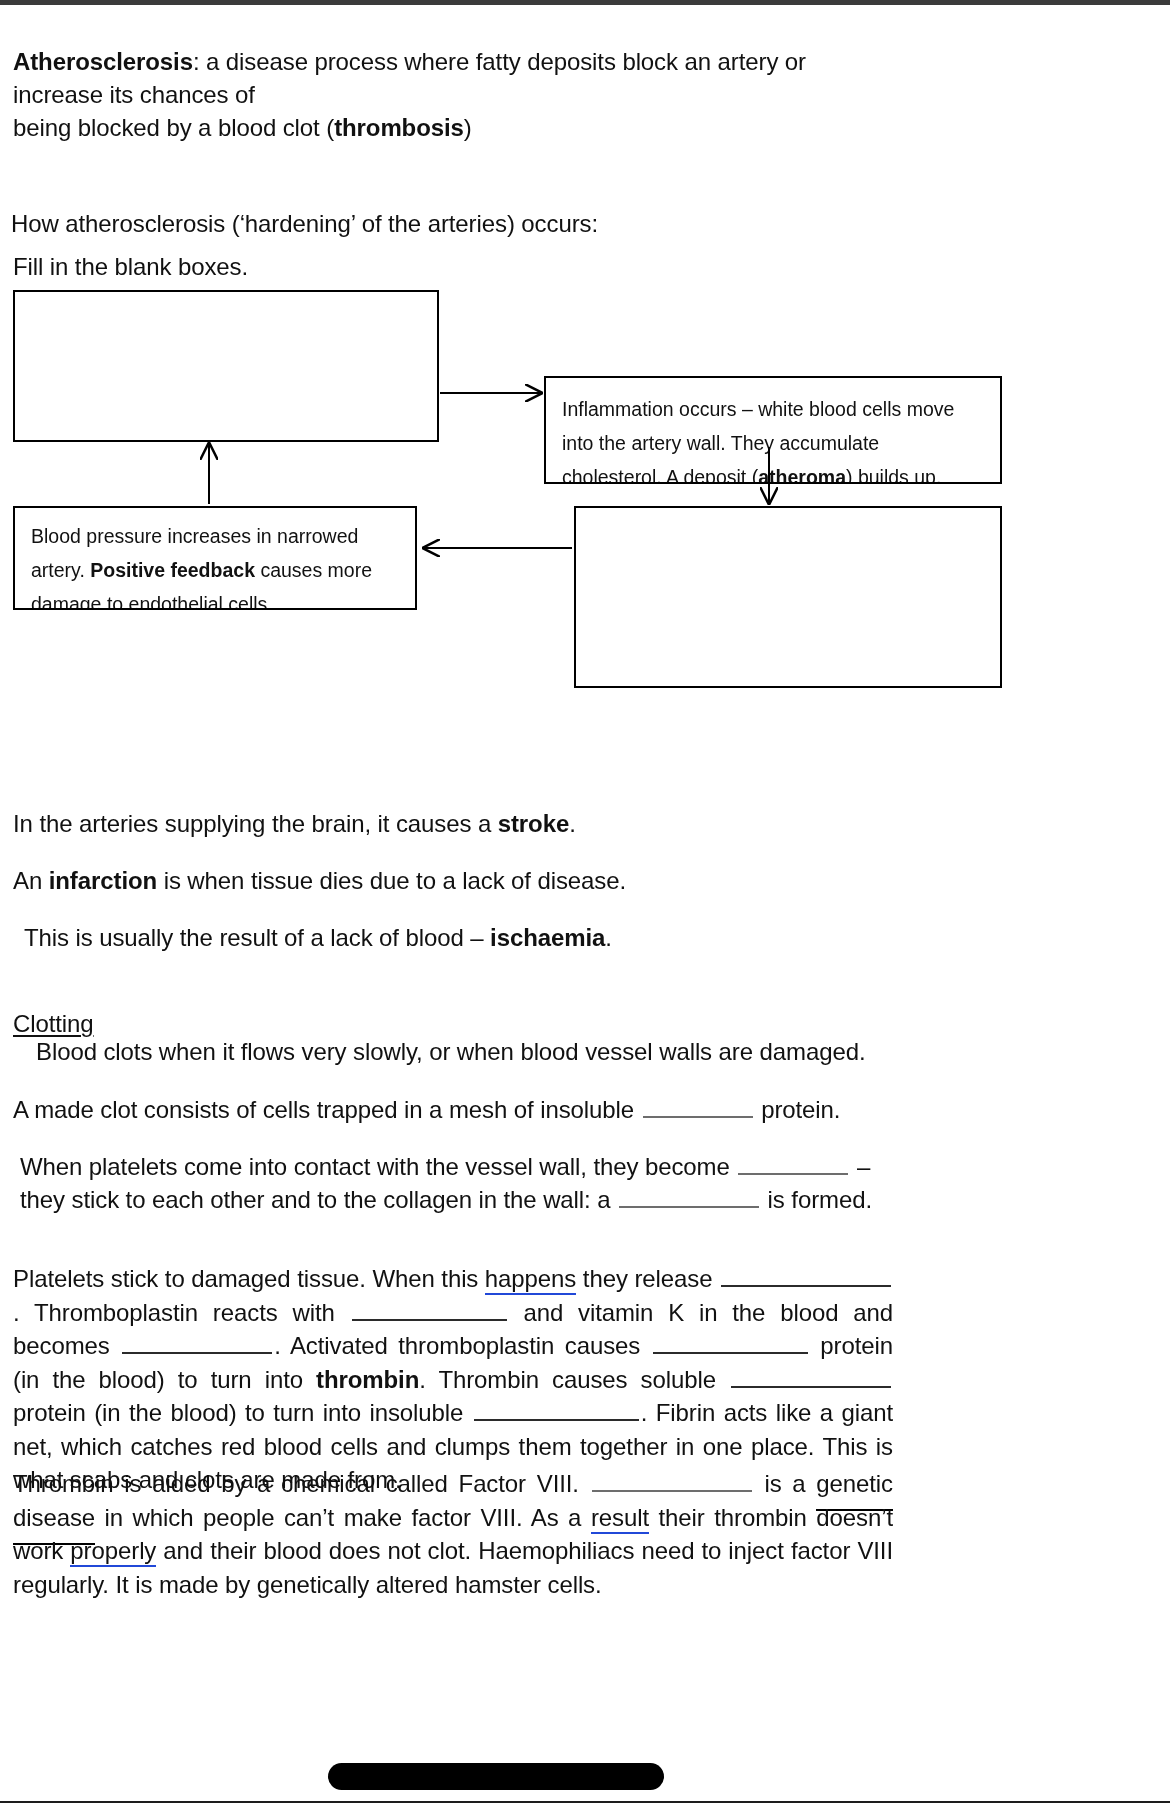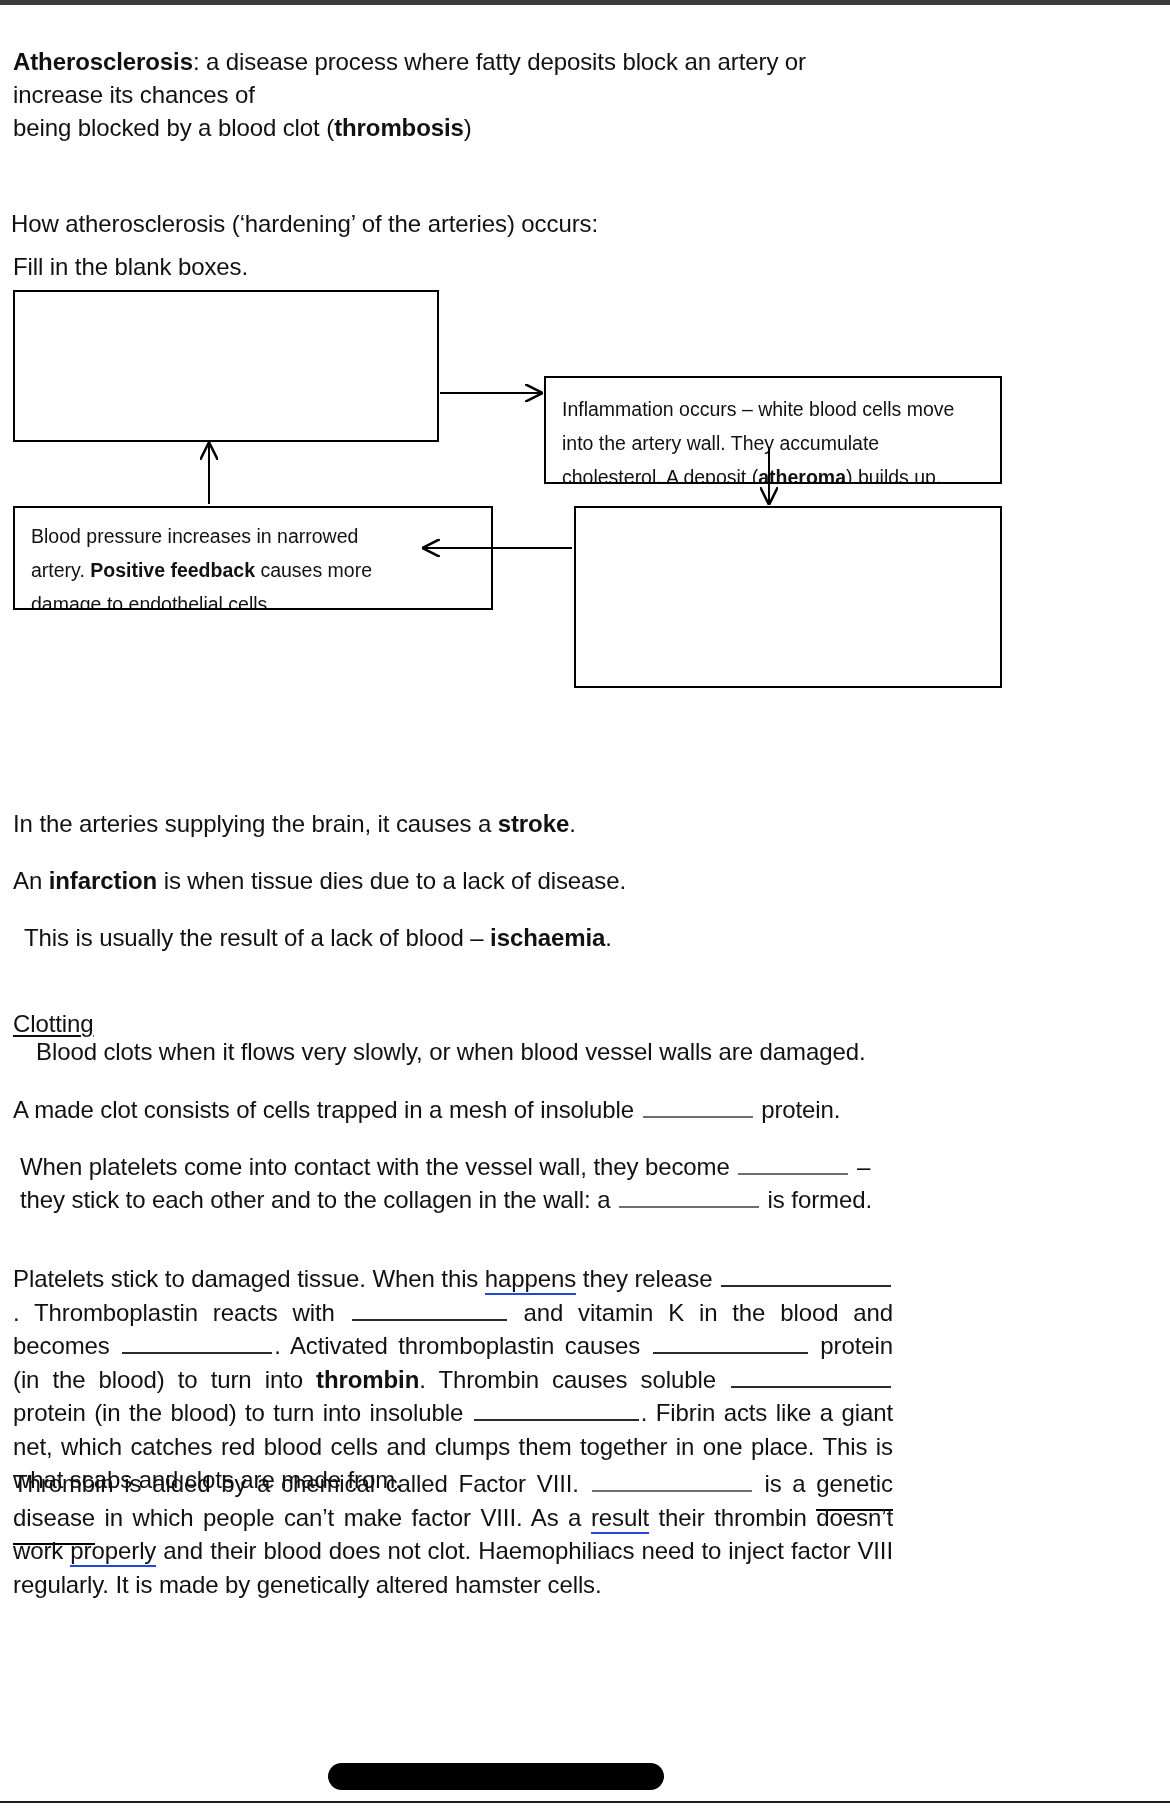--- a/index.html
+++ b/index.html
@@ -118,21 +118,21 @@
   <div class="fbox" style="left:544px; top:337px; width:458px; height:108px; margin-top:39px;">
     <span>Inflammation occurs – white blood cells move</span><br>
     <span>into the artery wall. They accumulate</span><br>
     <span>cholesterol. A deposit (</span><b>atheroma</b><span>) builds up.</span>
   </div>
 
   <div class="fbox" style="left:574px; top:506px; width:428px; height:182px;">
     <span></span>
   </div>
 
-  <div class="fbox" style="left:13px; top:506px; width:480px; height:104px; padding-top:11px;">
+  <div class="fbox" style="left:13px; top:506px; width:404px; height:104px; padding-top:11px;">
     <span>Blood pressure increases in narrowed</span><br>
     <span>artery. </span><b>Positive feedback</b><span> causes more</span><br>
     <span>damage to endothelial cells.</span>
   </div>
 
   <svg class="connectors" viewBox="0 0 1170 1816">
     <defs>
       <marker id="ah" viewBox="0 0 10 10" refX="9" refY="5" markerWidth="9" markerHeight="9" orient="auto-start-reverse">
         <path d="M 0 0 L 10 5 L 0 10" fill="none" stroke="#000" stroke-width="1.4"></path>
       </marker>

